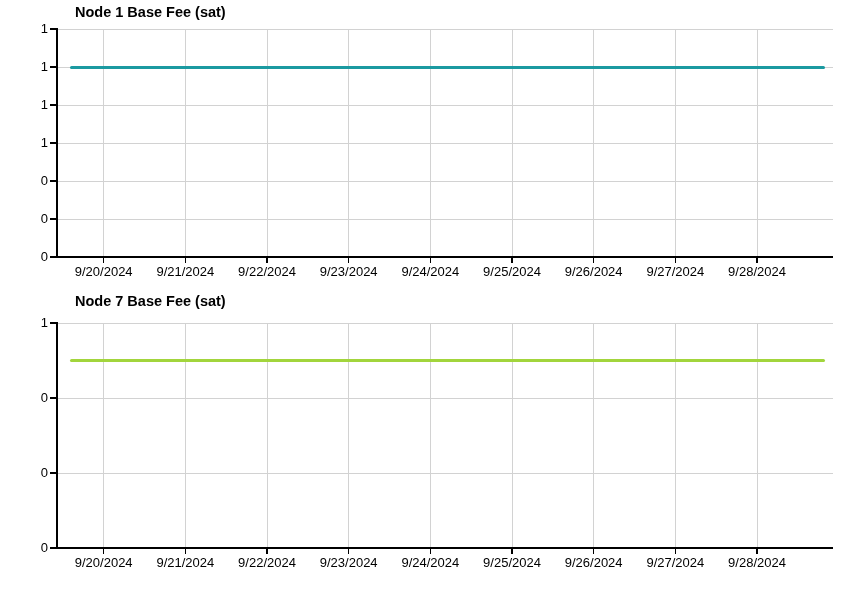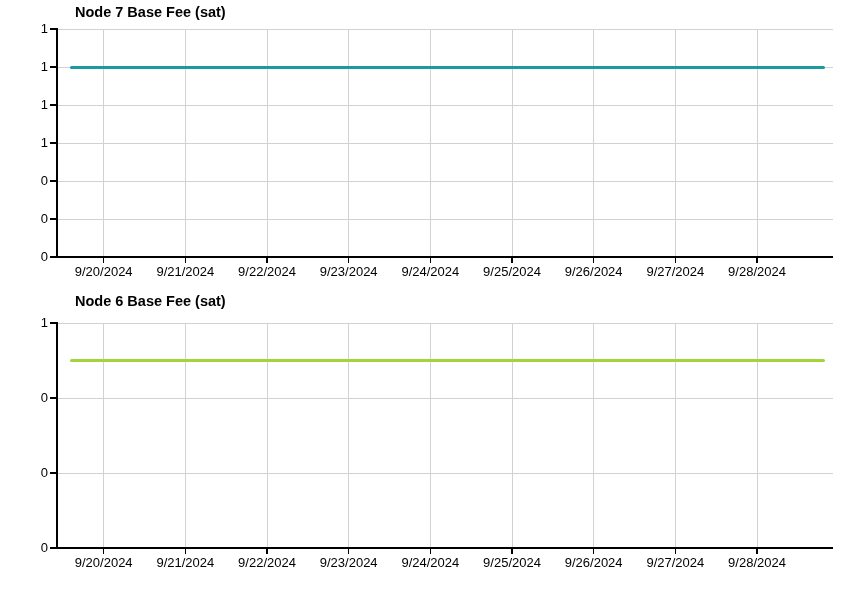--- a/index.html
+++ b/index.html
@@ -17,21 +17,21 @@
   .xlabel{position:absolute;width:90px;text-align:center;font-size:13px;line-height:14px;
         color:#000;white-space:nowrap;}
   .dataline{position:absolute;height:3px;border-radius:1.5px;}
 </style>
 </head>
 <body>
 
 <div class="page">
 
   <section>
-    <h2 class="chart-title" id="title0">Node 7 Base Fee (sat)</h2>
+    <h2 class="chart-title" id="title0">Node 1 Base Fee (sat)</h2>
     <div class="plot" id="plot0">
         <div class="gridline" style="left: 103.2px; top: 29px; width: 1px; height: 228px; background: rgb(210, 210, 210);"></div>
         <div class="gridline" style="left: 184.863px; top: 29px; width: 1px; height: 228px; background: rgb(210, 210, 210);"></div>
         <div class="gridline" style="left: 266.525px; top: 29px; width: 1px; height: 228px; background: rgb(210, 210, 210);"></div>
         <div class="gridline" style="left: 348.188px; top: 29px; width: 1px; height: 228px; background: rgb(210, 210, 210);"></div>
         <div class="gridline" style="left: 429.85px; top: 29px; width: 1px; height: 228px; background: rgb(210, 210, 210);"></div>
         <div class="gridline" style="left: 511.512px; top: 29px; width: 1px; height: 228px; background: rgb(210, 210, 210);"></div>
         <div class="gridline" style="left: 593.175px; top: 29px; width: 1px; height: 228px; background: rgb(210, 210, 210);"></div>
         <div class="gridline" style="left: 674.837px; top: 29px; width: 1px; height: 228px; background: rgb(210, 210, 210);"></div>
         <div class="gridline" style="left: 756.5px; top: 29px; width: 1px; height: 228px; background: rgb(210, 210, 210);"></div>
@@ -73,21 +73,21 @@
         <div class="xlabel" style="left: 548.675px; top: 265px;">9/26/2024</div>
         <div class="tick" style="left: 674.587px; top: 257px; width: 1.5px; height: 6px;"></div>
         <div class="xlabel" style="left: 630.337px; top: 265px;">9/27/2024</div>
         <div class="tick" style="left: 756.25px; top: 257px; width: 1.5px; height: 6px;"></div>
         <div class="xlabel" style="left: 712px; top: 265px;">9/28/2024</div>
         <div class="dataline" style="left: 70px; top: 65.5px; width: 755px; background: rgb(27, 154, 161);"></div>
       </div>
   </section>
 
   <section>
-    <h2 class="chart-title" id="title1">Node 6 Base Fee (sat)</h2>
+    <h2 class="chart-title" id="title1">Node 7 Base Fee (sat)</h2>
     <div class="plot" id="plot1">
         <div class="gridline" style="left: 103.2px; top: 323px; width: 1px; height: 225px; background: rgb(210, 210, 210);"></div>
         <div class="gridline" style="left: 184.863px; top: 323px; width: 1px; height: 225px; background: rgb(210, 210, 210);"></div>
         <div class="gridline" style="left: 266.525px; top: 323px; width: 1px; height: 225px; background: rgb(210, 210, 210);"></div>
         <div class="gridline" style="left: 348.188px; top: 323px; width: 1px; height: 225px; background: rgb(210, 210, 210);"></div>
         <div class="gridline" style="left: 429.85px; top: 323px; width: 1px; height: 225px; background: rgb(210, 210, 210);"></div>
         <div class="gridline" style="left: 511.512px; top: 323px; width: 1px; height: 225px; background: rgb(210, 210, 210);"></div>
         <div class="gridline" style="left: 593.175px; top: 323px; width: 1px; height: 225px; background: rgb(210, 210, 210);"></div>
         <div class="gridline" style="left: 674.837px; top: 323px; width: 1px; height: 225px; background: rgb(210, 210, 210);"></div>
         <div class="gridline" style="left: 756.5px; top: 323px; width: 1px; height: 225px; background: rgb(210, 210, 210);"></div>

